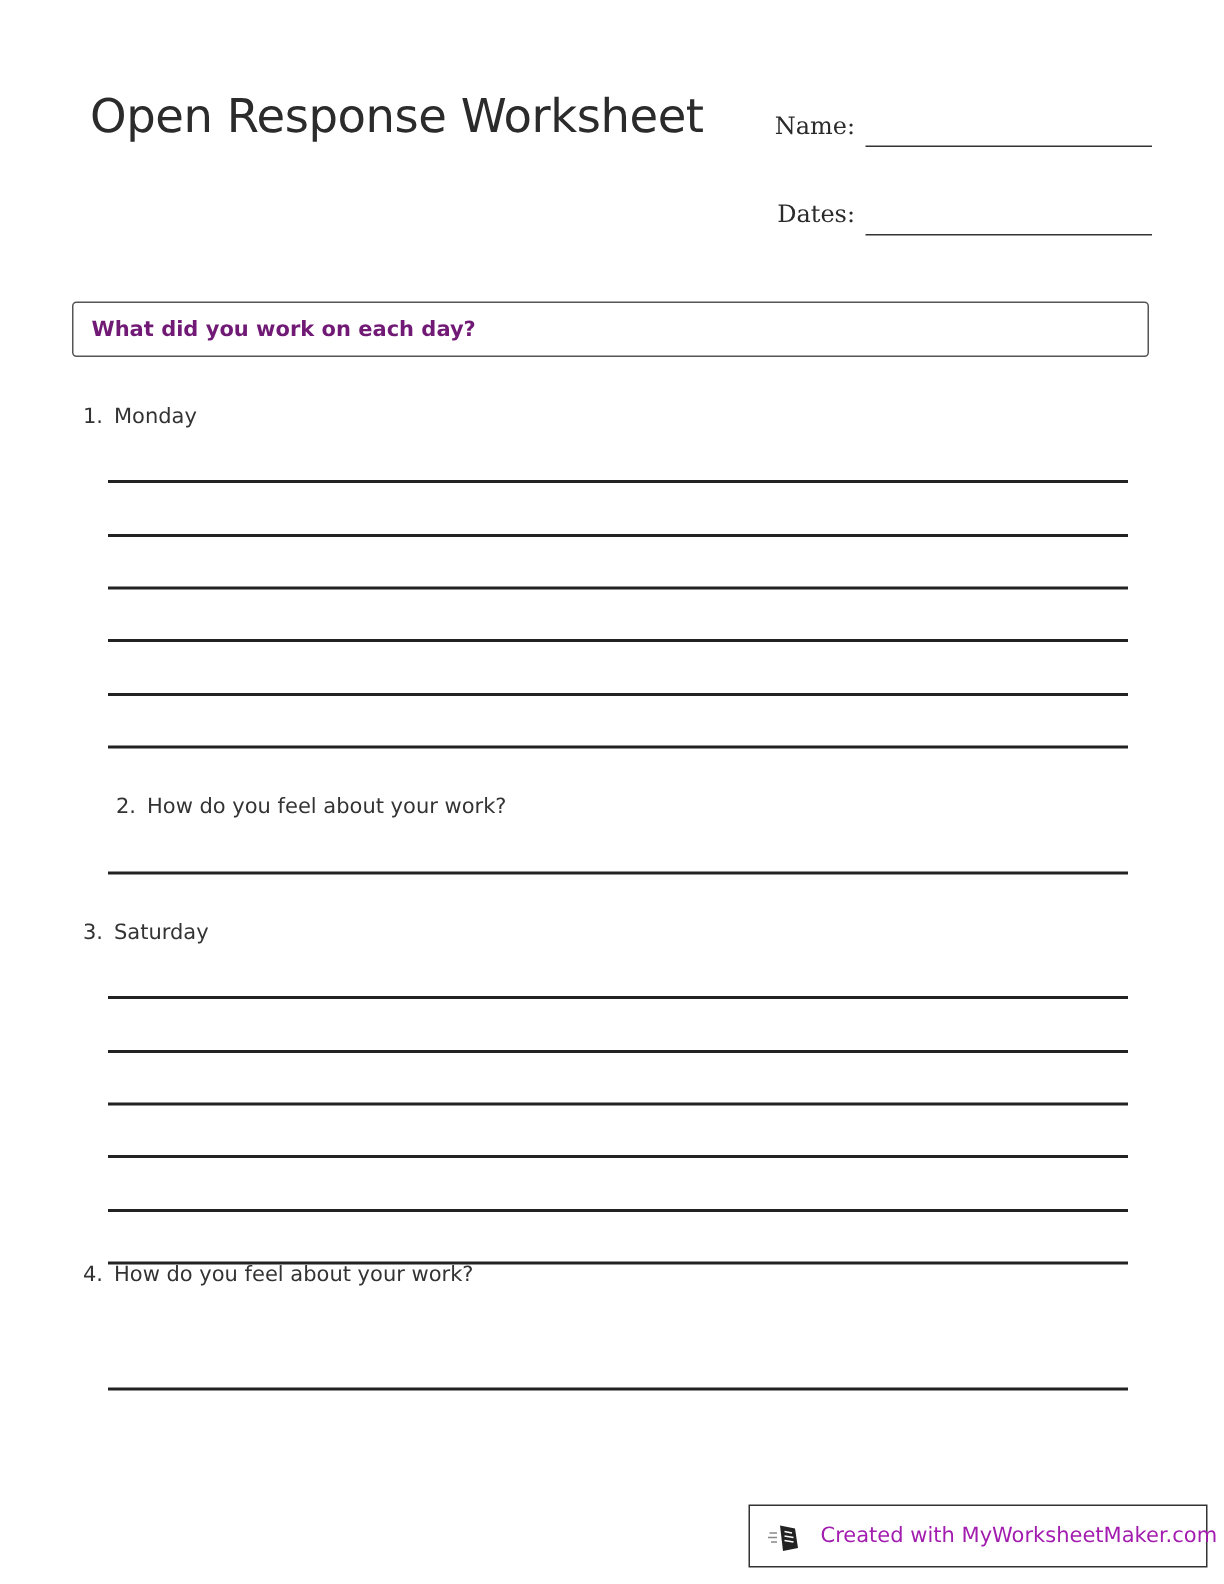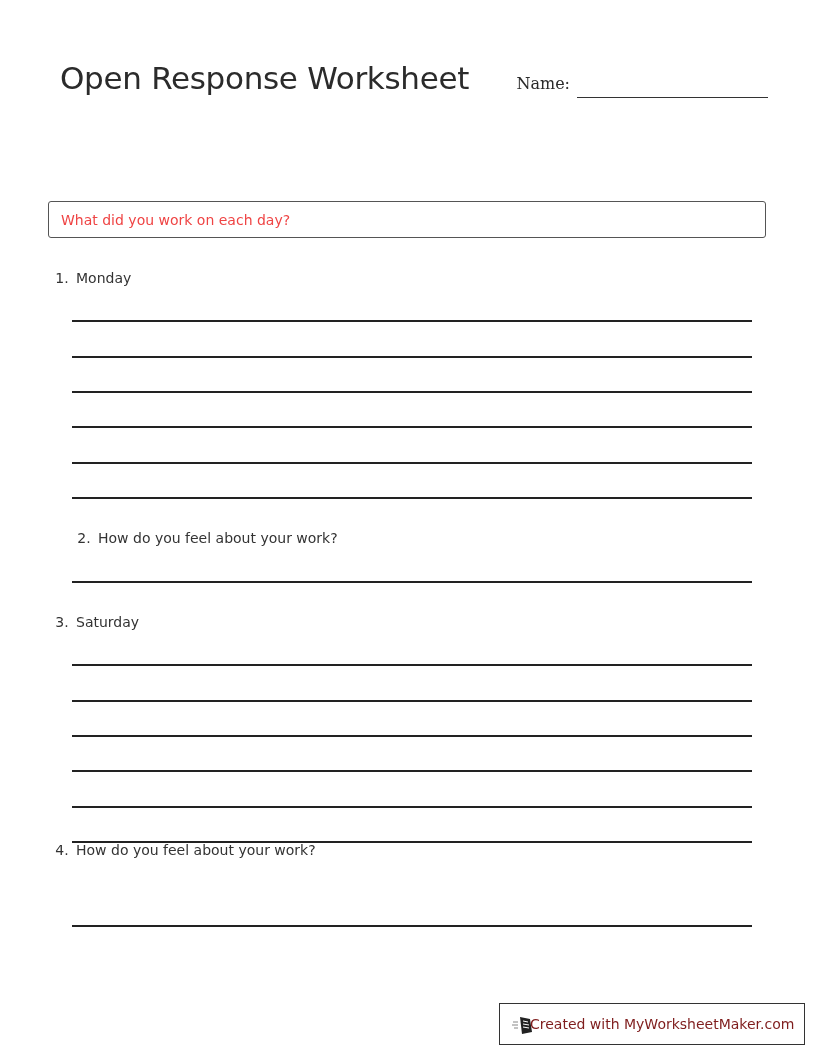--- a/index.html
+++ b/index.html
@@ -7,37 +7,41 @@
            font-family: "DejaVu Sans", sans-serif; color: #2b2b2b; }
     .title { position: absolute; left: 48px; top: 48px; font-size: 31px; font-weight: normal;
              letter-spacing: -0.3px; color: #2b2b2b; margin: 12px; font-family: "DejaVu Sans", sans-serif; }
     .fields { position: absolute; left: 500px; top: 50px; width: 268px; }
     .field { position: relative; height: 38px; margin-top: 21px; }
     .field-label { position: absolute; right: 198px; top: 3px; font-family: "DejaVu Serif", serif;
                    font-size: 16px; color: #2b2b2b; white-space: nowrap; }
     .field-line { position: absolute; left: 77px; right: 0; top: 26px; border-bottom: 1.5px solid #333; }
     .instructions { position: absolute; left: 48px; top: 201px; width: 718px; height: 37px;
                     border: 1.3px solid #555; border-radius: 3px; box-sizing: border-box; }
-    .instructions span { position: absolute; left: 12px; top: 10px; font-size: 14px; color: #ef4444; }
+    .instructions span { position: absolute; left: 12px; top: 10px; font-size: 14px; color: #701a75; font-weight: bold; }
     .question { position: absolute; left: 48px; font-size: 14px; color: #333; text-align: center; }
     .q-num { display: inline-block; width: 28px; }
     .line { position: absolute; left: 72px; width: 680px; height: 0; border-top: 2.5px solid #222; }
     .footer { position: absolute; left: 499px; top: 1003px; width: 306px; height: 42px;
               border: 1.3px solid #333; box-sizing: border-box; }
     .footer-icon { position: absolute; left: 12px; top: 11px; width: 22px; height: 20px; }
-    .footer-text { position: absolute; left: 30px; top: 12px; font-size: 14px; color: #7f1d1d; white-space: nowrap; }
+    .footer-text { position: absolute; left: 47px; top: 12px; font-size: 14px; color: #a21caf; white-space: nowrap; }
   </style>
 </head>
 <body>
 
 <h1 class="title">Open Response Worksheet</h1>
 
 <div class="fields">
   <div class="field">
     <span class="field-label">Name:</span>
+    <div class="field-line"></div>
+  </div>
+  <div class="field">
+    <span class="field-label">Dates:</span>
     <div class="field-line"></div>
   </div>
 </div>
 
 <div class="instructions">
   <span>What did you work on each day?</span>
 </div>
 
 <div class="question" style="top:270px;">
   <span class="q-num">1.</span><span>Monday</span>

